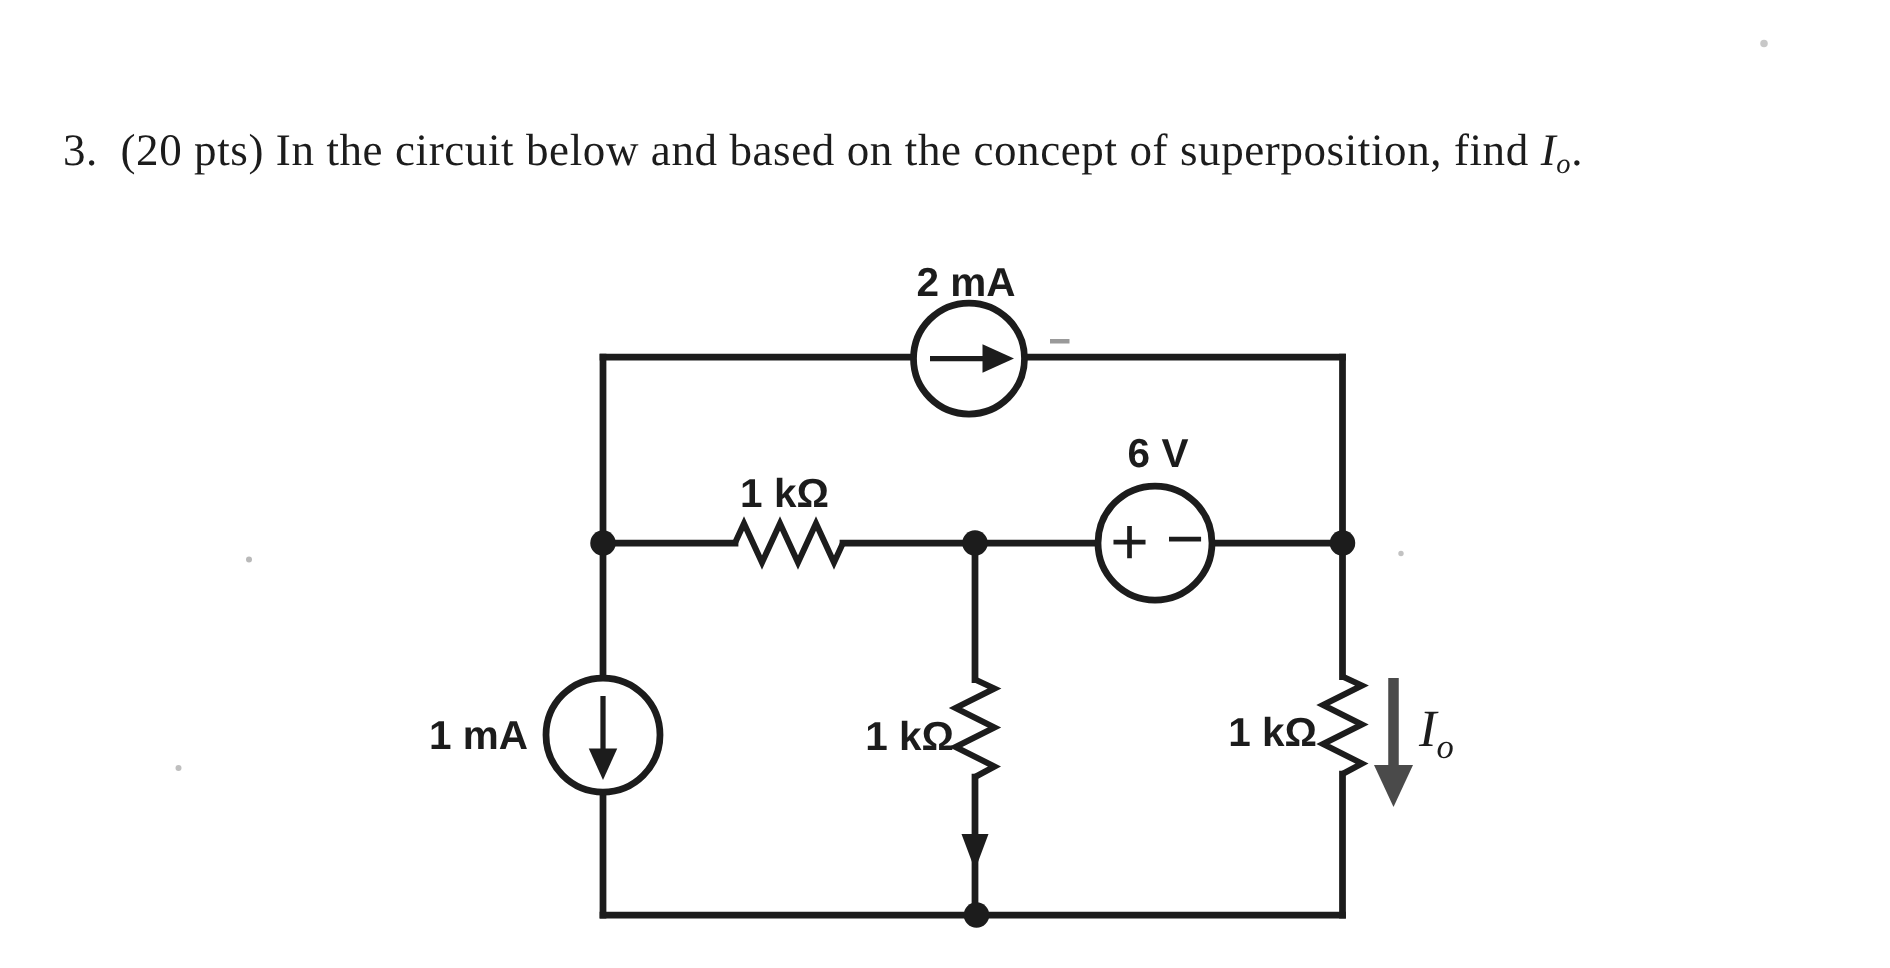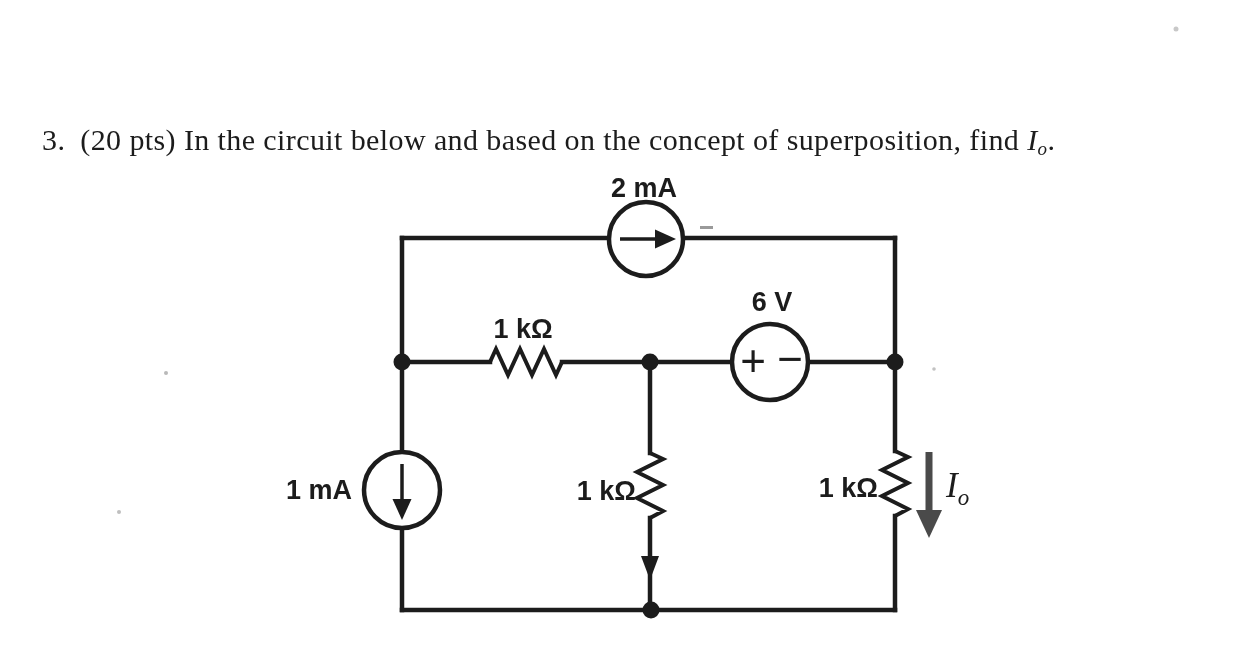--- a/index.html
+++ b/index.html
@@ -7,21 +7,21 @@
     width:1260px;height:645px;
     background:#ffffff;
     font-family:"Liberation Sans", sans-serif;
     overflow:hidden;
   }
   .page{position:relative;width:1260px;height:645px;background:#ffffff;}
   .title{
     position:absolute;left:42px;top:84px;
     font-family:"Liberation Serif", serif;
     font-size:30px;color:#1c1c1c;
-    white-space:nowrap;letter-spacing:0.4px;margin-top:39px;
+    white-space:nowrap;letter-spacing:0.4px;
   }
   .title .num{margin-right:15px;}
   .title .sym{font-style:italic;}
   .title sub{
     font-style:italic;font-size:19px;
     vertical-align:-5px;line-height:0;
   }
   svg{position:absolute;left:0;top:0;}
   .lbl{
     font-family:"Liberation Sans", sans-serif;

